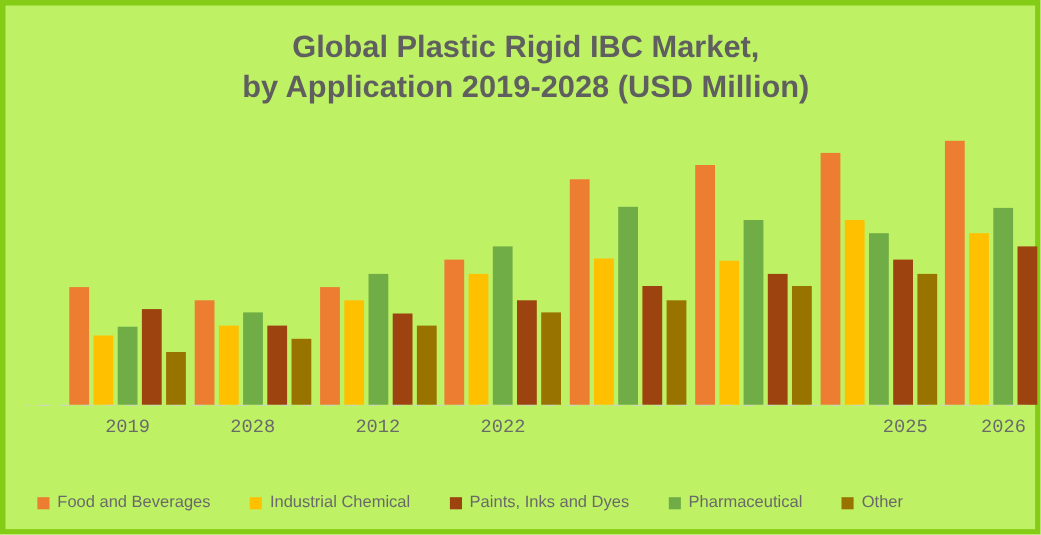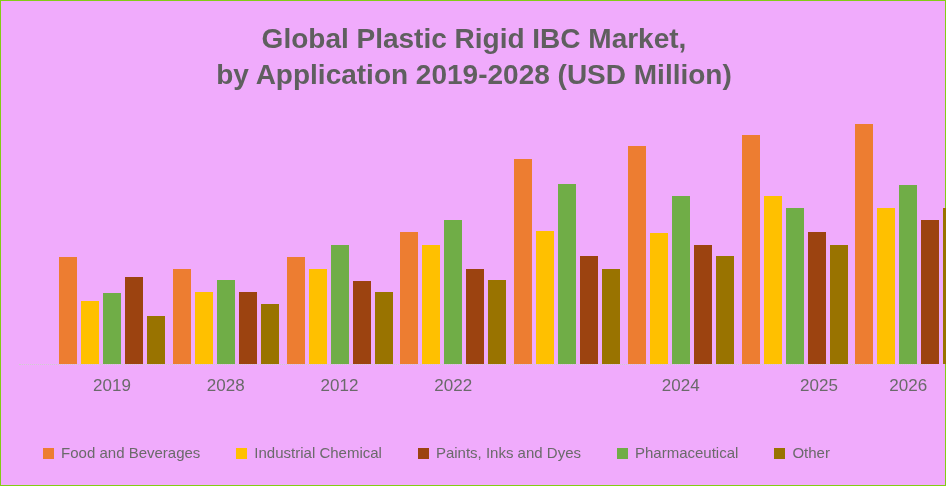--- a/index.html
+++ b/index.html
@@ -11,22 +11,22 @@
     height: 486px;
     background: #ffffff;
     font-family: "Liberation Sans", sans-serif;
     overflow: hidden;
   }
   #chart-frame {
     position: relative;
     box-sizing: border-box;
     width: 946px;
     height: 486px;
-    background: #f0abfc;
-    border: 1px solid #84cc16;
+    background: #bef264;
+    border: 5px solid #84cc16;
   }
 
   
   #chart-title {
     position: absolute;
     left: 0;
     top: 20px;
     width: 946px;
     text-align: center;
     color: #5f5f5f;
@@ -69,41 +69,41 @@
   }
   .bar:last-child { margin-right: 0; }
 
   
   #category-labels {
     position: absolute;
     left: 18px;
     top: 374px;
     width: 910px;
     height: 24px;
+    font-family: Liberation Mono, monospace;
   }
   .cat-label {
     position: absolute;
     top: 0;
     width: 110px;
     text-align: center;
     color: #6a6a6a;
     font-size: 17px;
     line-height: 22px;
   }
 
   
   #legend {
     position: absolute;
     left: 0;
     top: 443px;
     width: 845px;
     display: flex;
     justify-content: center;
     align-items: center;
-    padding-left: 13px;
   }
   .legend-item {
     display: flex;
     align-items: center;
     margin: 0 18px;
   }
   .legend-swatch {
     width: 11px;
     height: 11px;
     margin-right: 7px;
@@ -186,21 +186,20 @@
       </div>
     </div>
 
   <div id="axis-line"></div>
 
   <div id="category-labels">
       <div class="cat-label" style="left: 38px;">2019</div>
       <div class="cat-label" style="left: 151.75px;">2028</div>
       <div class="cat-label" style="left: 265.5px;">2012</div>
       <div class="cat-label" style="left: 379.25px;">2022</div>
-      <div class="cat-label" style="left: 606.75px;">2024</div>
       <div class="cat-label" style="left: 745px;">2025</div>
       <div class="cat-label" style="left: 834.25px;">2026</div>
     </div>
 
   <div id="legend">
       <div class="legend-item">
         <span class="legend-swatch" style="background: rgb(237, 125, 49);"></span>
         <span class="legend-label">Food and Beverages</span>
       </div>
       <div class="legend-item">

